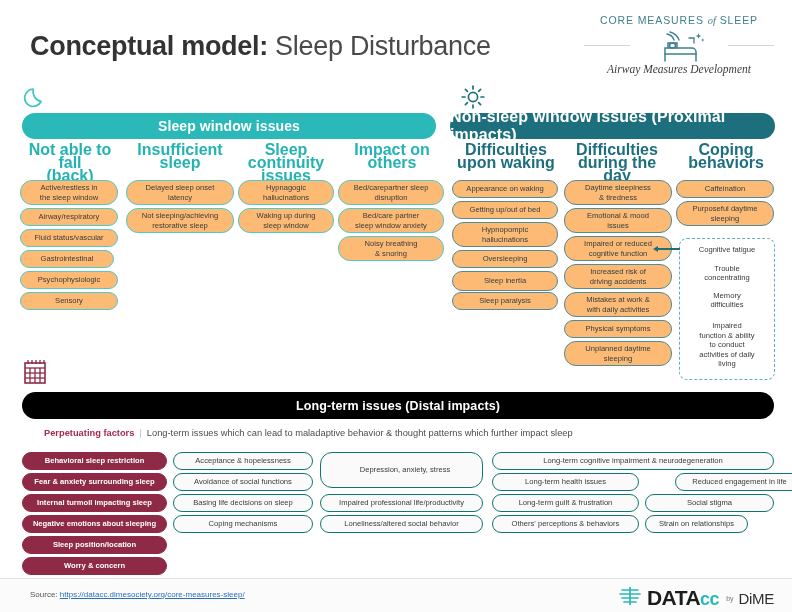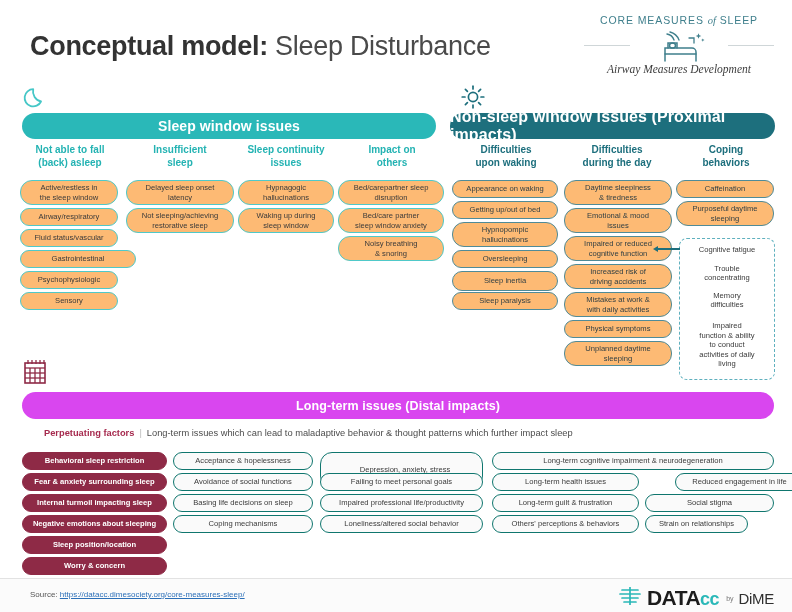--- a/index.html
+++ b/index.html
@@ -39,26 +39,26 @@
 
   
   .banner{
     position:absolute;border-radius:14px;
     color:#ffffff;font-weight:bold;
     display:flex;align-items:center;justify-content:center;
     letter-spacing:0.1px;
   }
   .banner.teal{background:#2ab8b8;}
   .banner.dteal{background:#1d6f7d;}
-  .banner.maroon{background:#d946ef;}
+  .banner.maroon{background:#000000;}
 
   
   .colhead{
     position:absolute;text-align:center;font-weight:bold;
-    font-size:10px;line-height:13px;
+    font-size:16px;line-height:13px;
   }
   .colhead.teal{color:#24b3b3;}
   .colhead.dteal{color:#1d6f7d;}
 
   
   .chip{
     position:absolute;box-sizing:border-box;
     border-radius:12px;background:#fdba74;
     display:flex;align-items:center;justify-content:center;
     text-align:center;font-size:7.6px;line-height:9.5px;
@@ -155,21 +155,21 @@
     <div>issues</div>
   </div>
   <div class="colhead teal" style="left:342px;top:143px;width:100px;">
     <div>Impact on</div>
     <div>others</div>
   </div>
 
   <div class="chip teal" style="left:20px;top:180px;width:98px;height:25px;">Active/restless in<br>the sleep window</div>
   <div class="chip teal" style="left:20px;top:208px;width:98px;height:18px;">Airway/respiratory</div>
   <div class="chip teal" style="left:20px;top:229px;width:98px;height:18px;">Fluid status/vascular</div>
-  <div class="chip teal" style="left:20px;top:250px;width:116px;height:18px;">Gastrointestinal</div>
+  <div class="chip teal" style="left:20px;top:250px;width:94px;height:18px;">Gastrointestinal</div>
   <div class="chip teal" style="left:20px;top:271px;width:98px;height:18px;">Psychophysiologic</div>
   <div class="chip teal" style="left:20px;top:292px;width:98px;height:18px;">Sensory</div>
 
   <div class="chip teal" style="left:126px;top:180px;width:108px;height:25px;">Delayed sleep onset<br>latency</div>
   <div class="chip teal" style="left:126px;top:208px;width:108px;height:25px;">Not sleeping/achieving<br>restorative sleep</div>
 
   <div class="chip teal" style="left:238px;top:180px;width:96px;height:25px;">Hypnagogic<br>hallucinations</div>
   <div class="chip teal" style="left:238px;top:208px;width:96px;height:25px;">Waking up during<br>sleep window</div>
 
   <div class="chip teal" style="left:338px;top:180px;width:106px;height:25px;">Bed/carepartner sleep<br>disruption</div>
@@ -265,21 +265,20 @@
   <div class="chip mfill" style="left:22px;top:515px;width:145px;height:18px;">Negative emotions about sleeping</div>
   <div class="chip mfill" style="left:22px;top:536px;width:145px;height:18px;">Sleep position/location</div>
   <div class="chip mfill" style="left:22px;top:557px;width:145px;height:18px;">Worry &amp; concern</div>
 
   <div class="chip mrose" style="left:173px;top:452px;width:140px;height:18px;">Acceptance &amp; hopelessness</div>
   <div class="chip mrose" style="left:173px;top:473px;width:140px;height:18px;">Avoidance of social functions</div>
   <div class="chip mrose" style="left:173px;top:494px;width:140px;height:18px;">Basing life decisions on sleep</div>
   <div class="chip mrose" style="left:173px;top:515px;width:140px;height:18px;">Coping mechanisms</div>
 
   <div class="chip mrose" style="left:320px;top:452px;width:163px;height:36px;padding-left:12px;">Depression, anxiety, stress</div>
-  <div class="chip mrose" style="left:320px;top:473px;width:163px;height:18px;">Failing to meet personal goals</div>
   <div class="chip mrose" style="left:320px;top:494px;width:163px;height:18px;">Impaired professional life/productivity</div>
   <div class="chip mrose" style="left:320px;top:515px;width:163px;height:18px;">Loneliness/altered social behavior</div>
 
   <div class="chip mrose" style="left:492px;top:452px;width:282px;height:18px;">Long-term cognitive impairment &amp; neurodegeneration</div>
   <div class="chip mrose" style="left:492px;top:473px;width:147px;height:18px;">Long-term health issues</div>
   <div class="chip mrose" style="left:492px;top:494px;width:147px;height:18px;">Long-term guilt &amp; frustration</div>
   <div class="chip mrose" style="left:492px;top:515px;width:147px;height:18px;">Others' perceptions &amp; behaviors</div>
 
   <div class="chip mrose" style="left:675px;top:473px;width:129px;height:18px;">Reduced engagement in life</div>
   <div class="chip mrose" style="left:645px;top:494px;width:129px;height:18px;">Social stigma</div>

